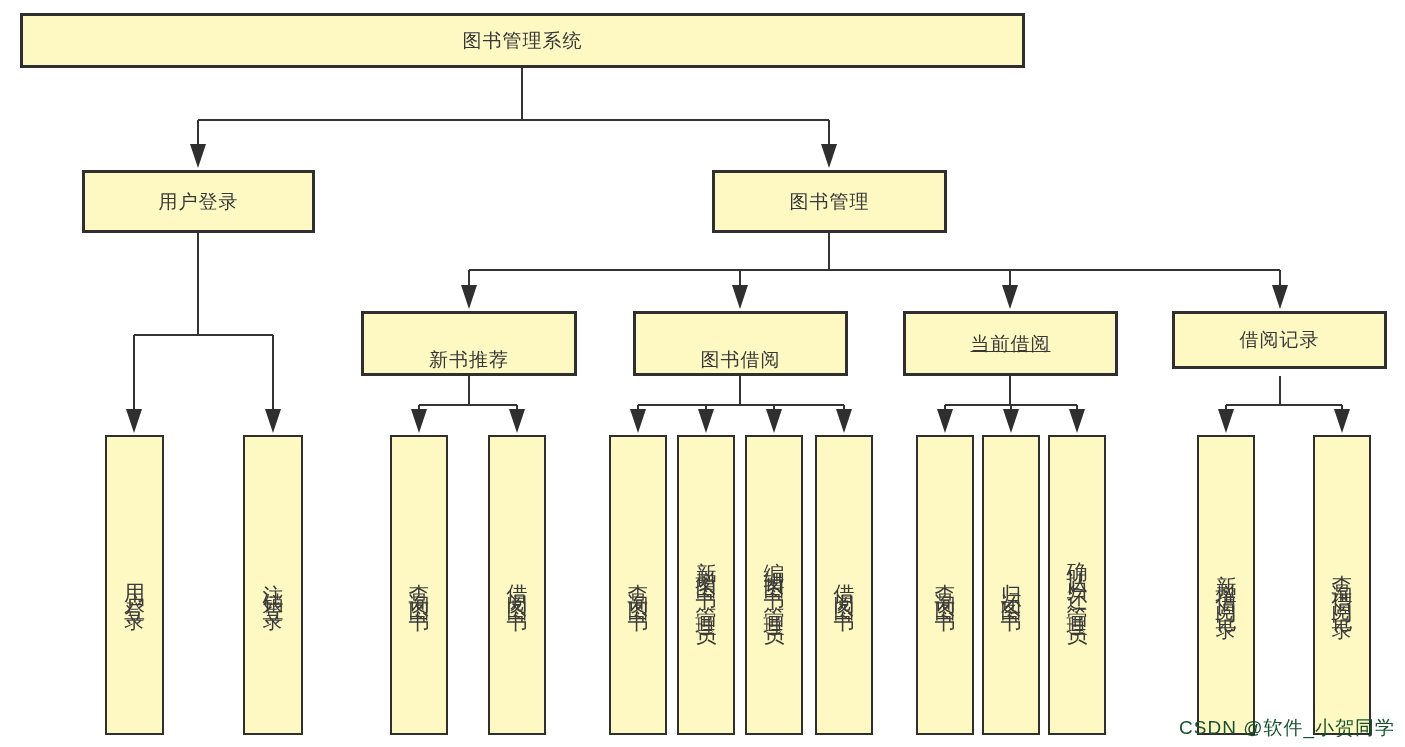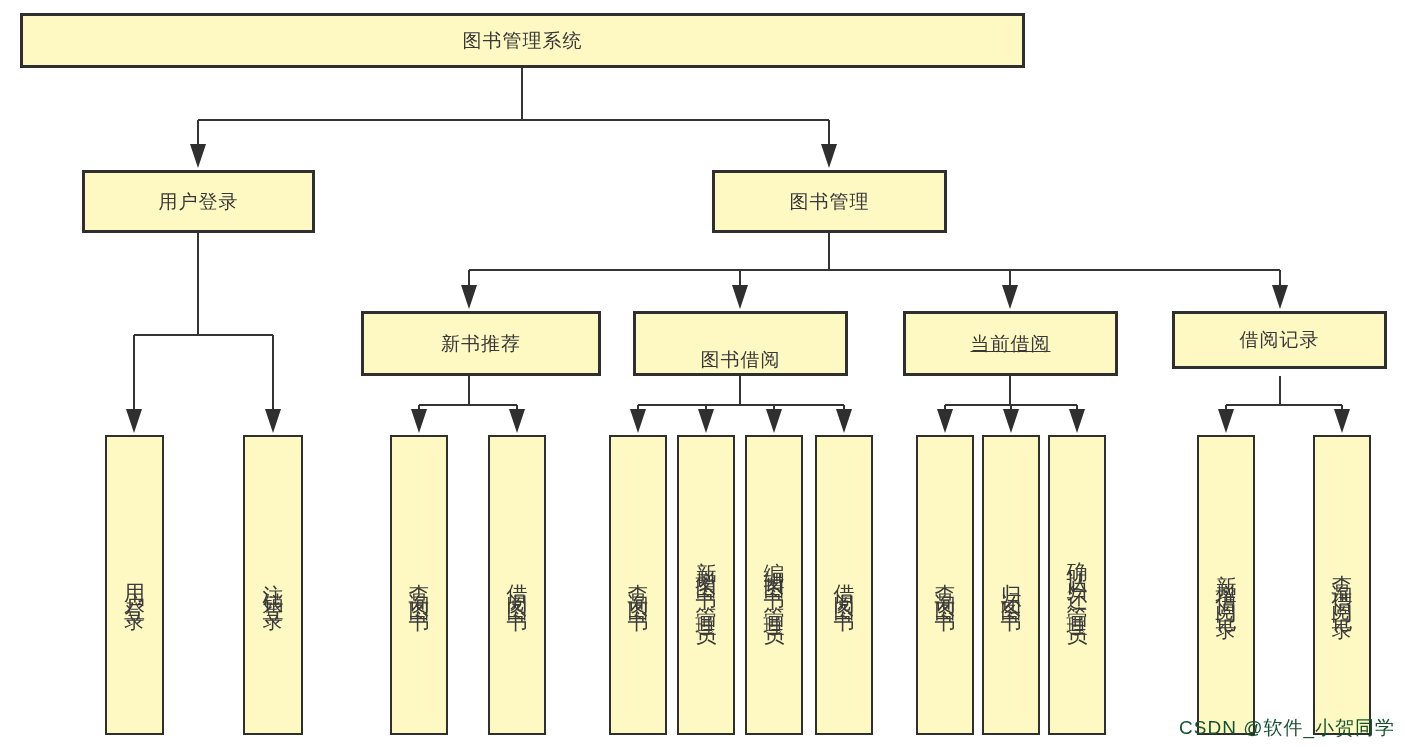--- a/index.html
+++ b/index.html
@@ -100,21 +100,21 @@
     <span>图书管理系统</span>
   </div>
 
   <div class="box h-box" style="left:82px; top:170px; width:233px; height:63px;">
     <span>用户登录</span>
   </div>
   <div class="box h-box" style="left:712px; top:170px; width:235px; height:63px;">
     <span>图书管理</span>
   </div>
 
-  <div class="box h-box" style="left:361px; top:311px; width:240px; height:65px;">
+  <div class="box h-box" style="left:361px; top:311px; width:216px; height:65px;align-items:flex-end;">
     <span>新书推荐</span>
   </div>
   <div class="box h-box" style="left:633px; top:311px; width:215px; height:65px;align-items:flex-end;">
     <span>图书借阅</span>
   </div>
   <div class="box h-box" style="left:903px; top:311px; width:215px; height:65px;text-decoration:underline;">
     <span>当前借阅</span>
   </div>
   <div class="box h-box" style="left:1172px; top:311px; width:215px; height:58px;">
     <span>借阅记录</span>

